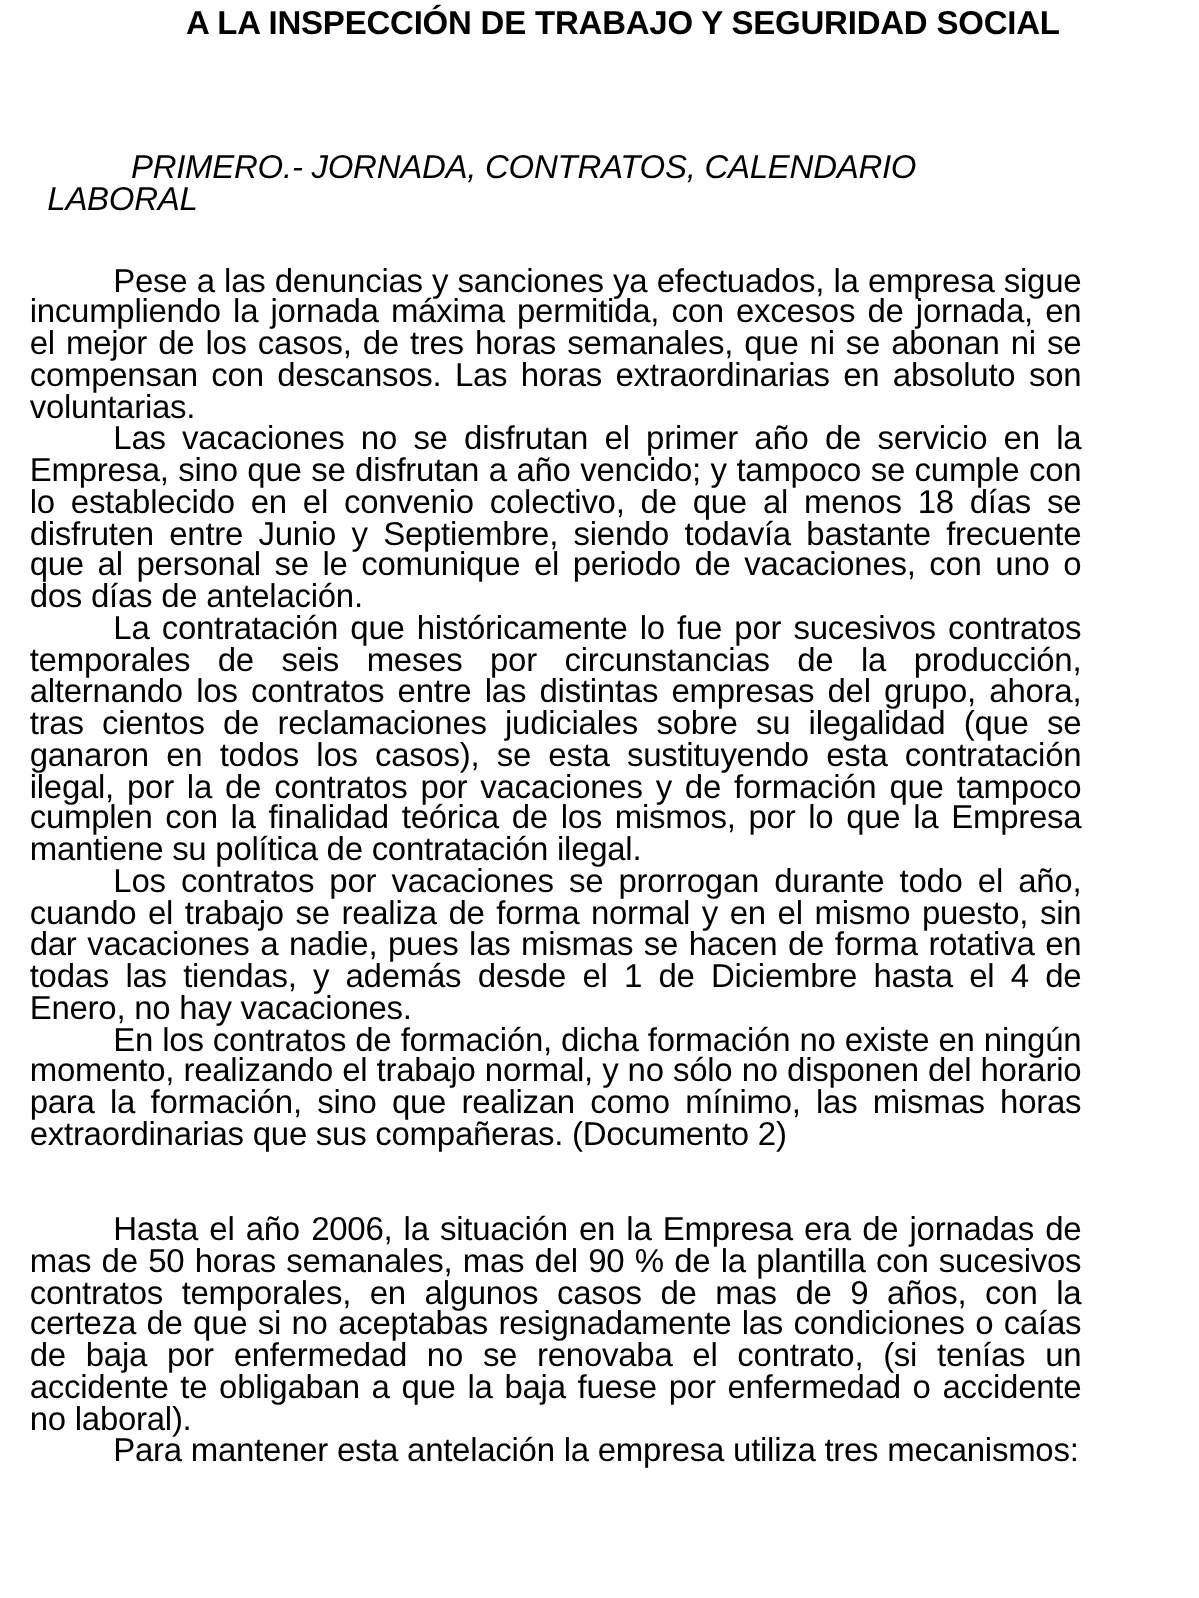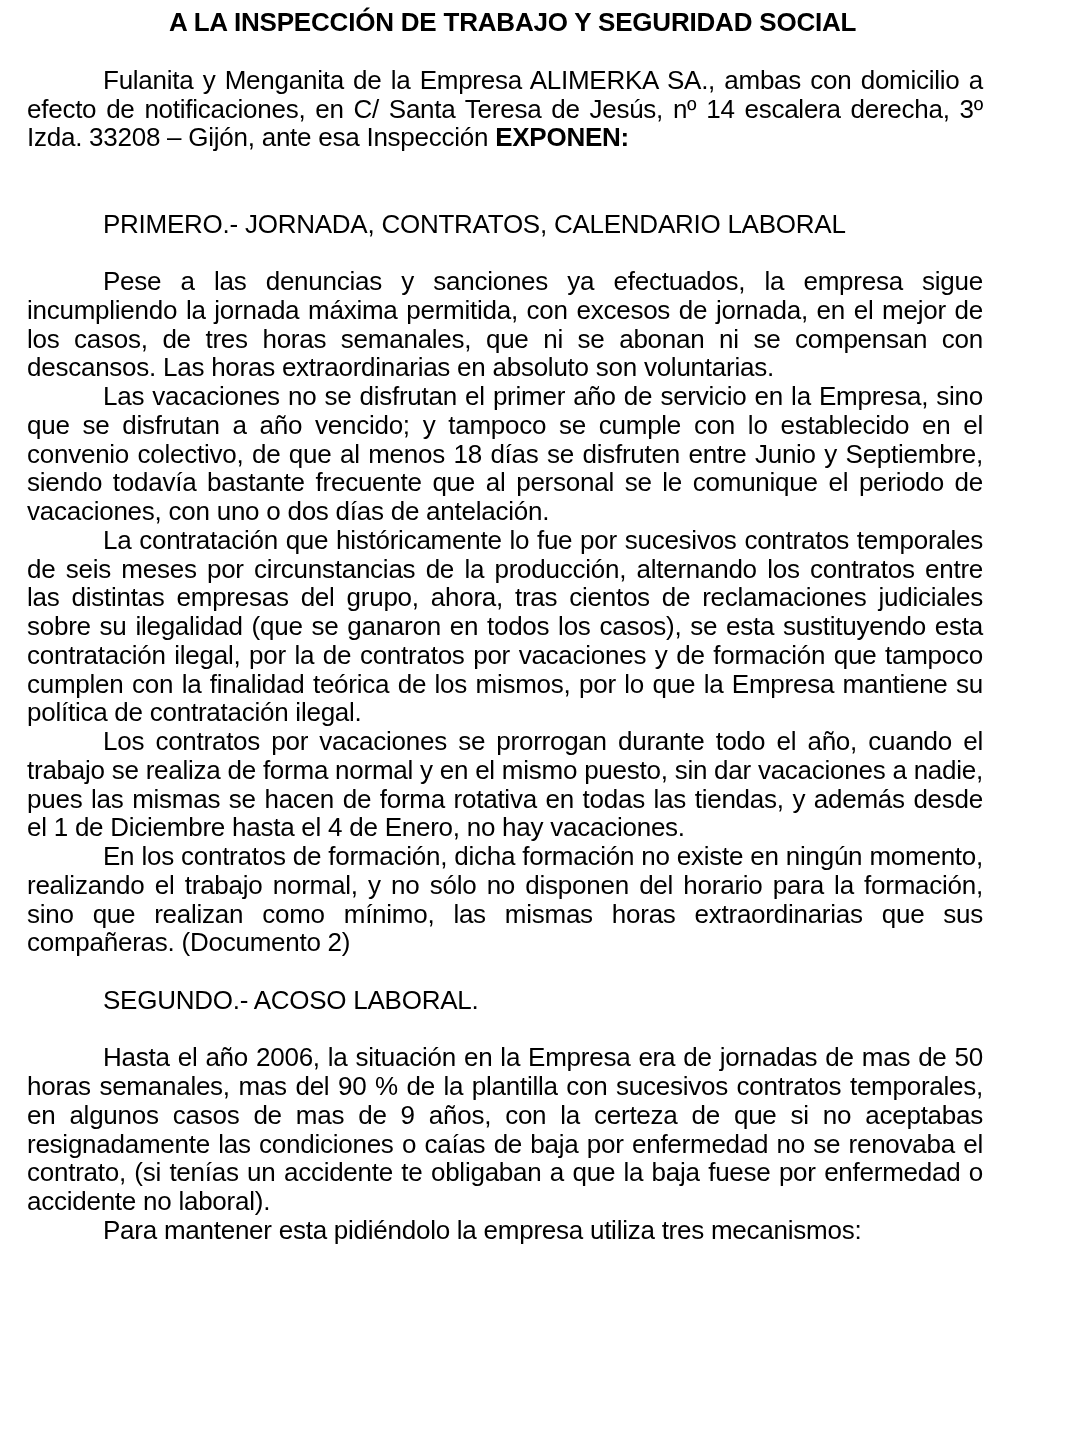--- a/index.html
+++ b/index.html
@@ -13,69 +13,68 @@
     overflow: hidden;
     position: relative;
     font-family: "Liberation Sans", sans-serif;
     color: #000000;
   }
   .page {
     position: absolute;
     left: 27px;
     top: 8px;
     width: 956px;
-    font-size: 26px;
+    font-size: 30px;
     line-height: 28.75px;
     letter-spacing: -0.25px;
   }
   .title {
     font-weight: bold;
     text-align: left;
     margin: 0 0 29px 142px;
     letter-spacing: -0.2px;
   }
   p {
     margin: 0;
     text-align: justify;
     text-indent: 76px;
   }
   .gap { height: 28.75px; }
   .heading {
-    margin: 0;
+    margin: 16px;
     text-indent: 76px;
     text-align: left;
+    font-style: italic;
   }
   .bold { font-weight: bold; }
 </style>
 </head>
 <body>
 
 <div class="page">
 
   <div class="title">A LA INSPECCIÓN DE TRABAJO Y SEGURIDAD SOCIAL</div>
 
-  <p><span>Fulanita y Menganita de la Empresa ALIMERKA SA., ambas con domicilio a efecto de notificaciones, en C/ Santa Teresa de Jesús, nº 14 escalera derecha, 3º Izda. 33208 – Gijón, ante esa Inspección </span><span class="bold">EXPONEN:</span></p>
 
   <div class="gap"></div>
 
 
   <div class="gap"></div>
 
   <div class="heading">PRIMERO.- JORNADA, CONTRATOS, CALENDARIO LABORAL</div>
 
   <div class="gap"></div>
 
   <p>Pese a las denuncias y sanciones ya efectuados, la empresa sigue incumpliendo la jornada máxima permitida, con excesos de jornada, en el mejor de los casos, de tres horas semanales, que ni se abonan ni se compensan con descansos. Las horas extraordinarias en absoluto son voluntarias.</p>
   <p>Las vacaciones no se disfrutan el primer año de servicio en la Empresa, sino que se disfrutan a año vencido; y tampoco se cumple con lo establecido en el convenio colectivo, de que al menos 18 días se disfruten entre Junio y Septiembre, siendo todavía bastante frecuente que al personal se le comunique el periodo de vacaciones, con uno o dos días de antelación.</p>
   <p>La contratación que históricamente lo fue por sucesivos contratos temporales de seis meses por circunstancias de la producción, alternando los contratos entre las distintas empresas del grupo, ahora, tras cientos de reclamaciones judiciales sobre su ilegalidad (que se ganaron en todos los casos), se esta sustituyendo esta contratación ilegal, por la de contratos por vacaciones y de formación que tampoco cumplen con la finalidad teórica de los mismos, por lo que la Empresa mantiene su política de contratación ilegal.</p>
   <p>Los contratos por vacaciones se prorrogan durante todo el año, cuando el trabajo se realiza de forma normal y en el mismo puesto, sin dar vacaciones a nadie, pues las mismas se hacen de forma rotativa en todas las tiendas, y además desde el 1 de Diciembre hasta el 4 de Enero, no hay vacaciones.</p>
   <p>En los contratos de formación, dicha formación no existe en ningún momento, realizando el trabajo normal, y no sólo no disponen del horario para la formación, sino que realizan como mínimo, las mismas horas extraordinarias que sus compañeras. (Documento 2)</p>
 
   <div class="gap"></div>
 
-  <div class="heading">SEGUNDO.- ACOSO LABORAL.</div>
 
   <div class="gap"></div>
 
   <p>Hasta el año 2006, la situación en la Empresa era de jornadas de mas de 50 horas semanales, mas del 90 % de la plantilla con sucesivos contratos temporales, en algunos casos de mas de 9 años, con la certeza de que si no aceptabas resignadamente las condiciones o caías de baja por enfermedad no se renovaba el contrato, (si tenías un accidente te obligaban a que la baja fuese por enfermedad o accidente no laboral).</p>
-  <p>Para mantener esta pidiéndolo la empresa utiliza tres mecanismos:</p>
+  <p>Para mantener esta antelación la empresa utiliza tres mecanismos:</p>
 
 </div>
 
 </body></html>

